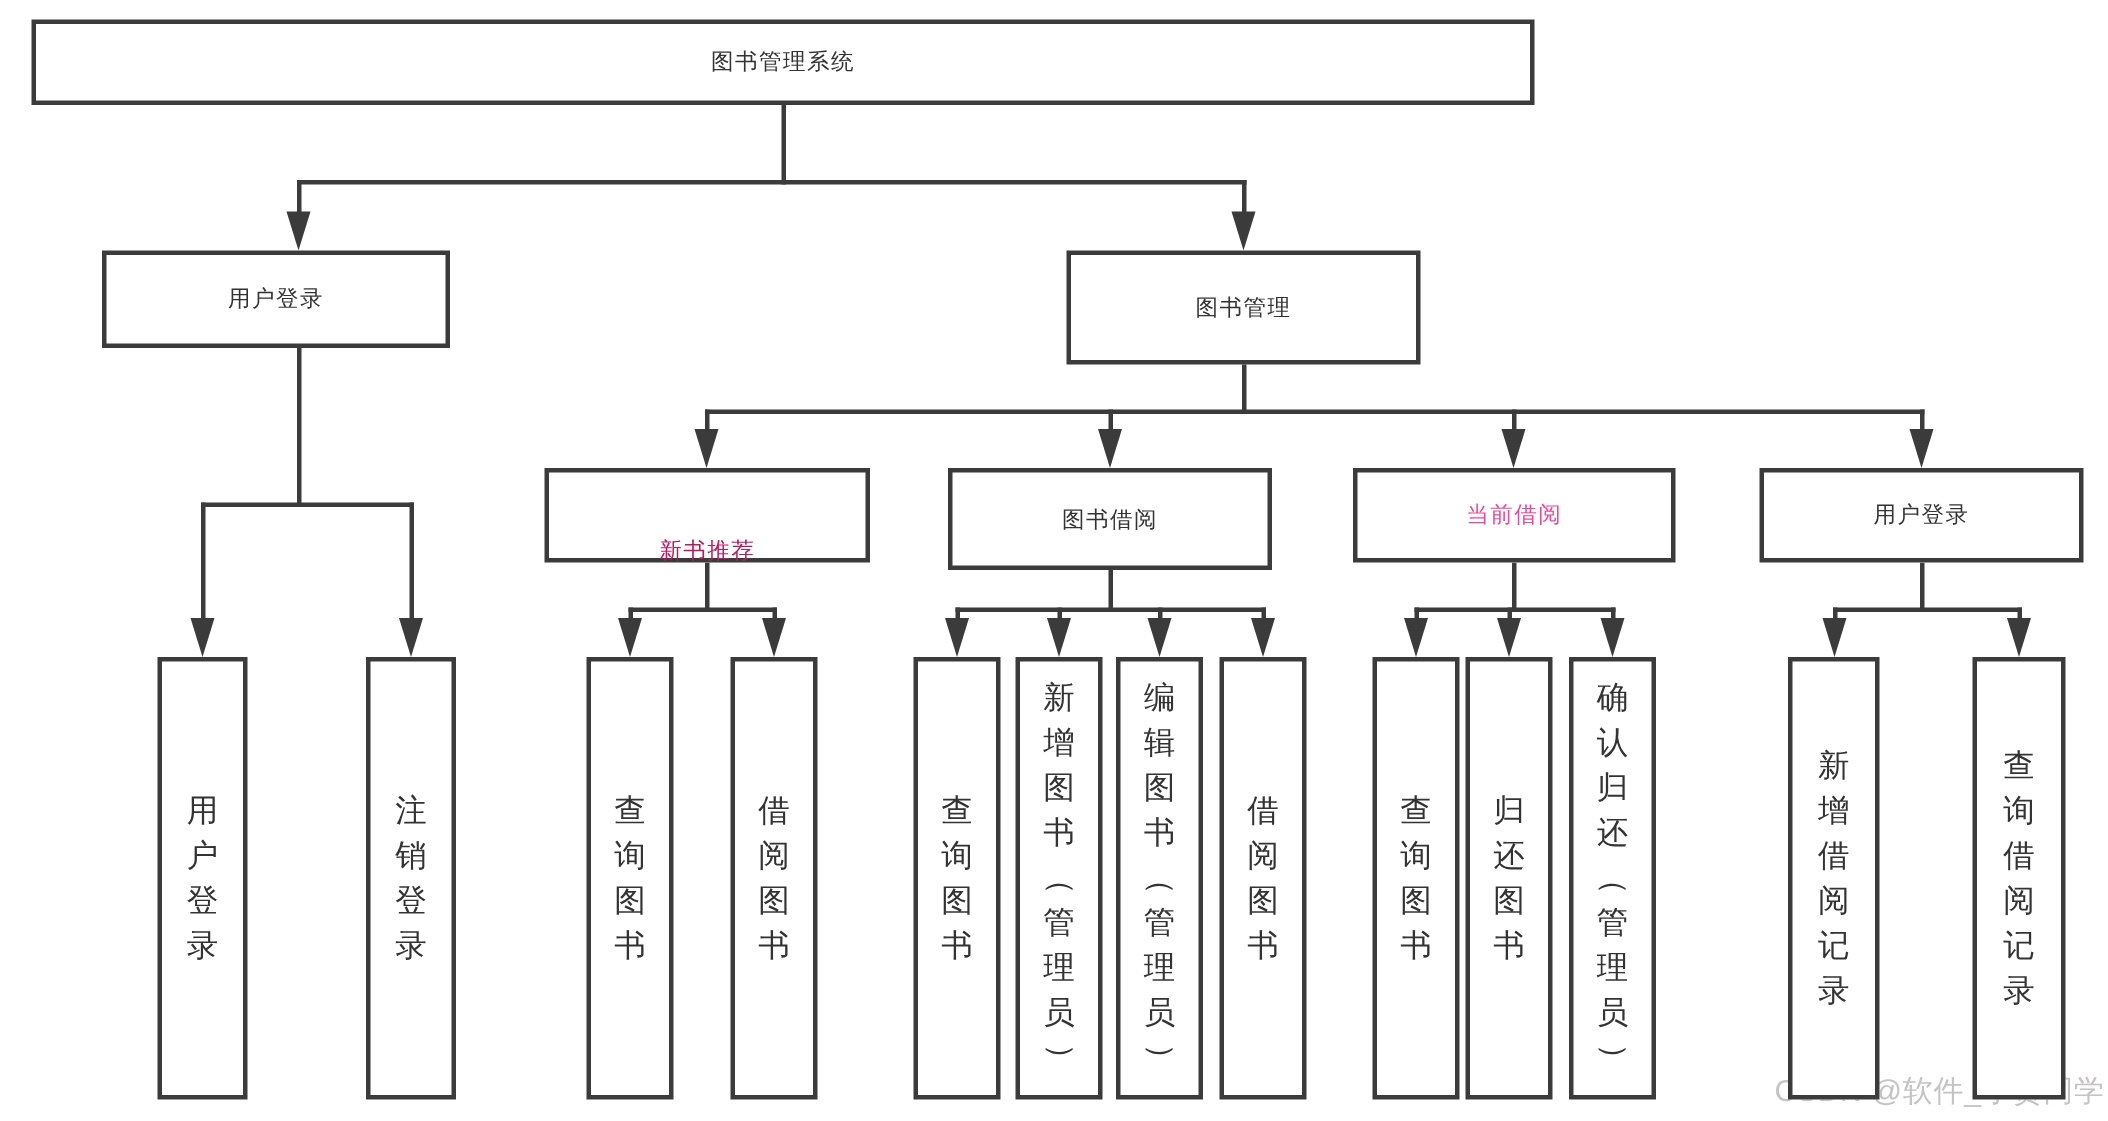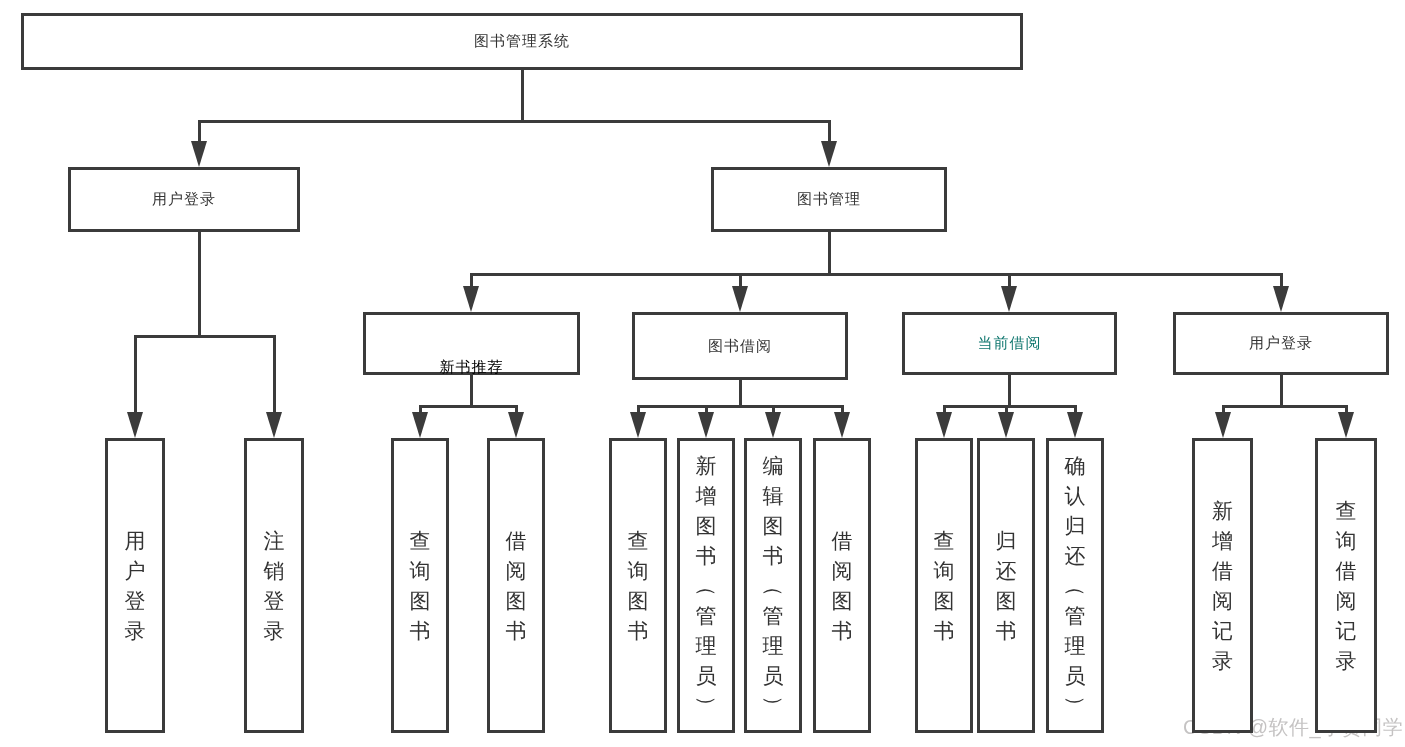--- a/index.html
+++ b/index.html
@@ -125,31 +125,31 @@
     <div class="edge-line" style="left: 1221.5px; top: 405px; width: 3px; height: 8px; background: rgb(59, 59, 59);"></div>
     <div class="arrowhead" style="left: 1214.5px; top: 412px; border-width: 26px 8.5px 0px; border-top-color: rgb(59, 59, 59);"></div>
     <div class="edge-line" style="left: 1344.5px; top: 405px; width: 3px; height: 8px; background: rgb(59, 59, 59);"></div>
     <div class="arrowhead" style="left: 1337.5px; top: 412px; border-width: 26px 8.5px 0px; border-top-color: rgb(59, 59, 59);"></div>
     <div class="node horizontal" style="left: 21px; top: 13px; width: 1002px; height: 57px; border-color: rgb(59, 59, 59);">
       <div class="node-label" style="color: rgb(51, 51, 51);">图书管理系统</div>
     </div>
     <div class="node horizontal" style="left: 68px; top: 167px; width: 232px; height: 65px; border-color: rgb(59, 59, 59);">
       <div class="node-label" style="color: rgb(51, 51, 51);">用户登录</div>
     </div>
-    <div class="node horizontal" style="left: 711px; top: 167px; width: 236px; height: 65px; border-color: rgb(59, 59, 59);">
+    <div class="node horizontal" style="left: 711px; top: 167px; width: 236px; height: 76px; border-color: rgb(59, 59, 59);">
       <div class="node-label" style="color: rgb(51, 51, 51);">图书管理</div>
     </div>
     <div class="node horizontal" style="left: 363px; top: 312px; width: 217px; height: 63px; border-color: rgb(59, 59, 59);">
-      <div class="node-label" style="color: #000000; margin-top: 48px;">新书推荐</div>
+      <div class="node-label" style="color: #be185d; margin-top: 48px;">新书推荐</div>
     </div>
     <div class="node horizontal" style="left: 632px; top: 312px; width: 216px; height: 68px; border-color: rgb(59, 59, 59);">
       <div class="node-label" style="color: rgb(51, 51, 51);">图书借阅</div>
     </div>
     <div class="node horizontal" style="left: 902px; top: 312px; width: 215px; height: 63px; border-color: rgb(59, 59, 59);">
-      <div class="node-label" style="color: #0f766e;">当前借阅</div>
+      <div class="node-label" style="color: #ec4899;">当前借阅</div>
     </div>
     <div class="node horizontal" style="left: 1173px; top: 312px; width: 216px; height: 63px; border-color: rgb(59, 59, 59);">
       <div class="node-label" style="color: rgb(51, 51, 51);">用户登录</div>
     </div>
     <div class="node vertical" style="left: 105px; top: 438px; width: 60px; height: 295px; border-color: rgb(59, 59, 59);">
       <div class="node-label" style="color: rgb(51, 51, 51);">
         <span class="vchar">用</span>
         <span class="vchar">户</span>
         <span class="vchar">登</span>
         <span class="vchar">录</span>

